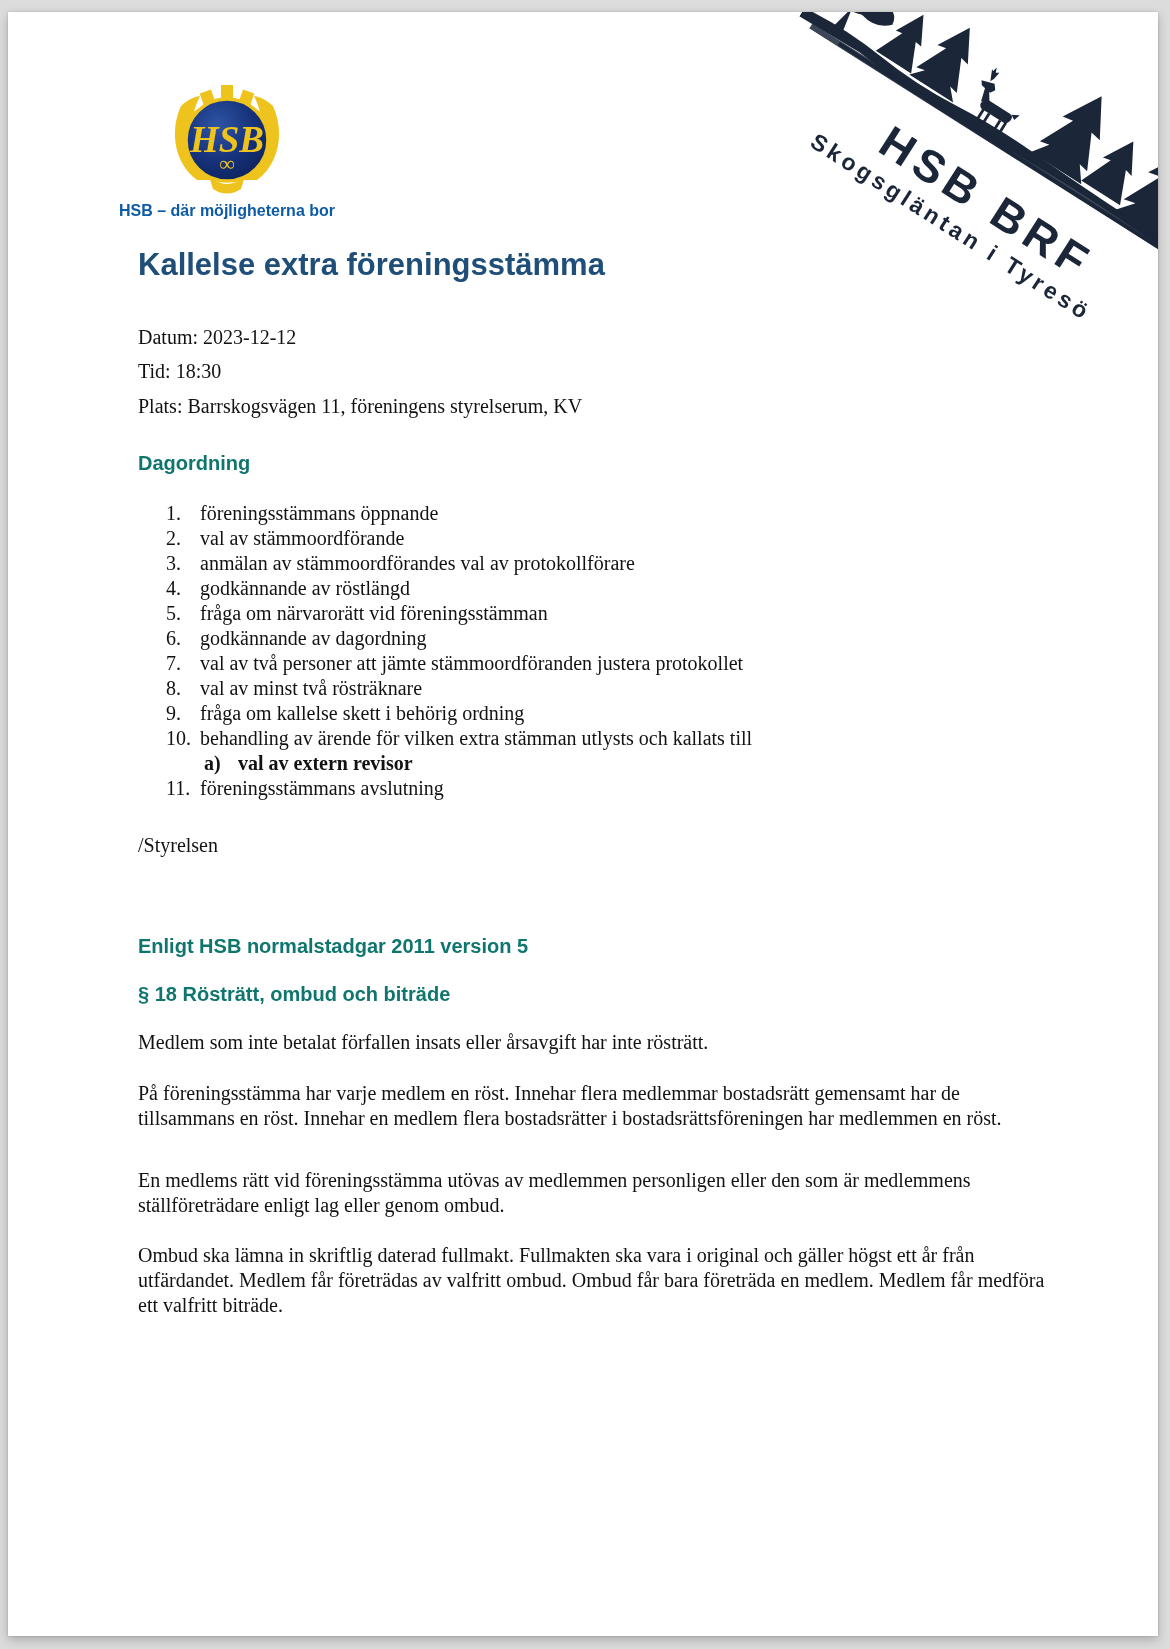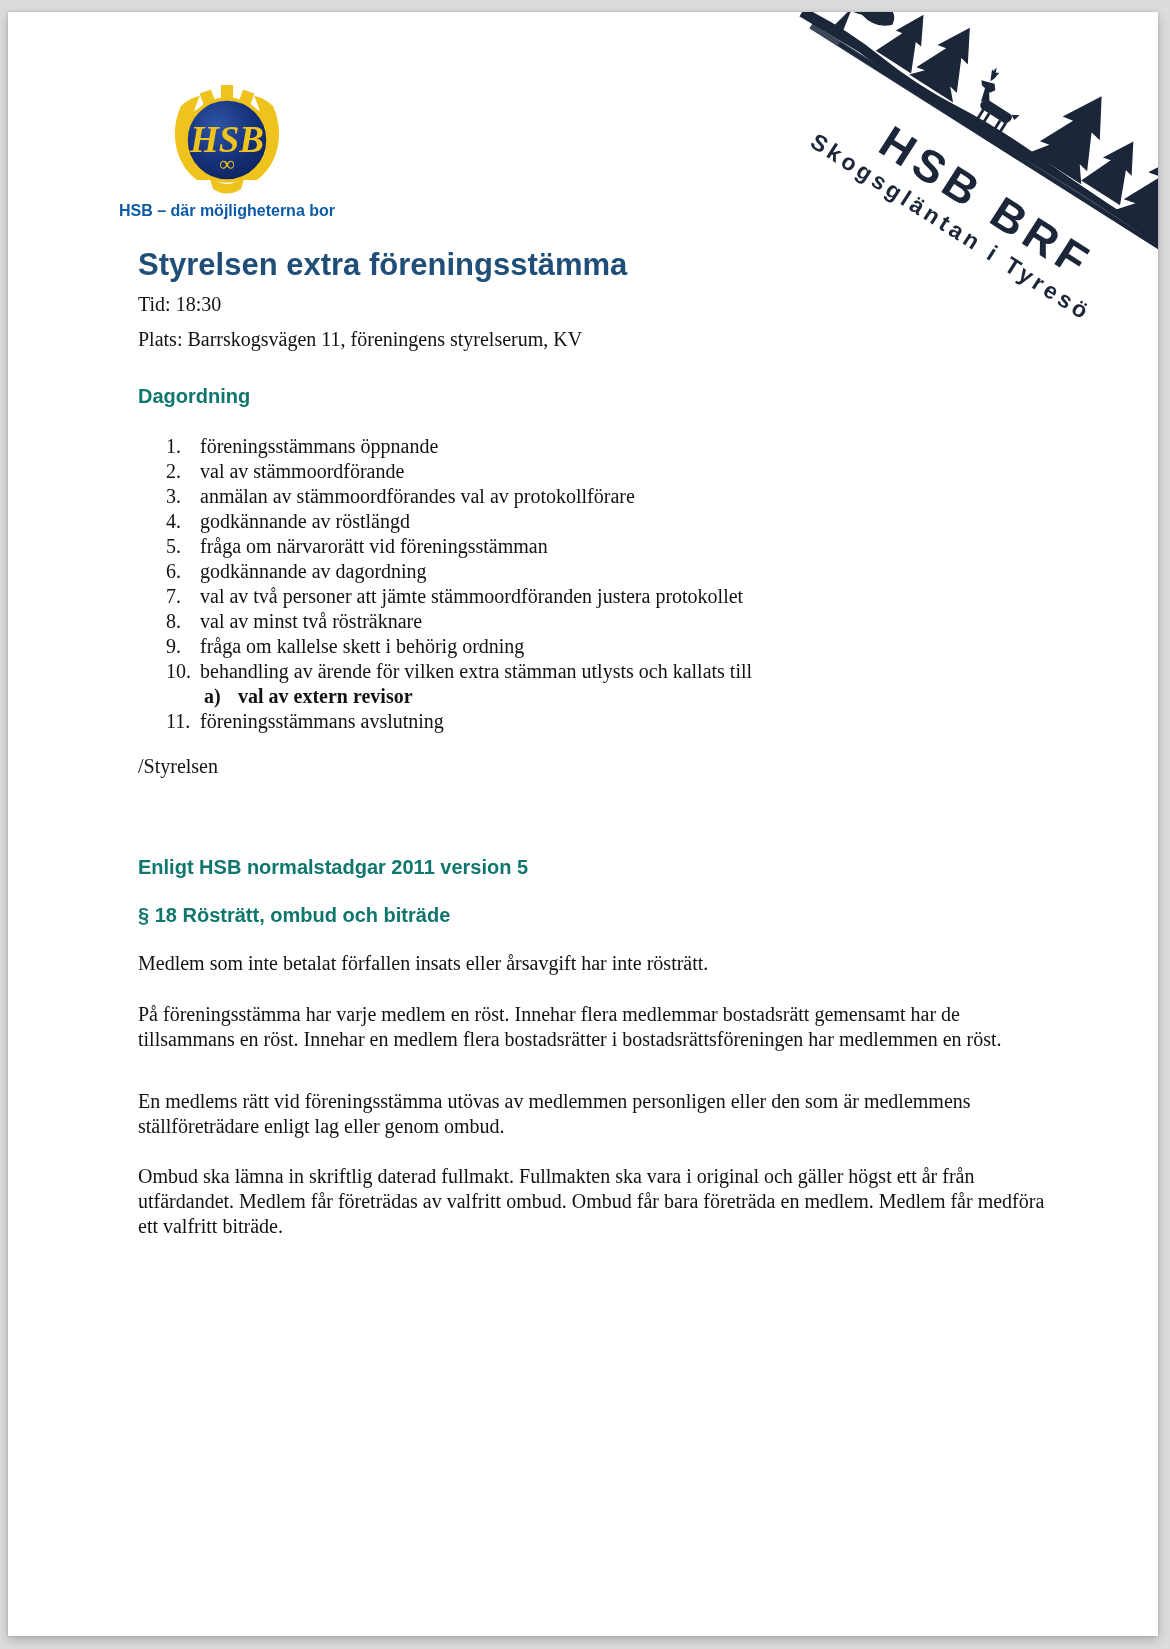--- a/index.html
+++ b/index.html
@@ -59,21 +59,21 @@
   .meta-datum{margin-top:42px;}
   .meta-tid{margin-top:9px;}
   .meta-plats{margin-top:10px;}
   .agenda-heading{margin-top:32px;}
   .agenda{margin-top:26px;font-size:20px;line-height:25px;}
   .agenda-row{display:flex;padding-left:28px;}
   .agenda-num{flex:none;width:34px;}
   .agenda-sub{display:flex;padding-left:66px;font-weight:bold;}
   .agenda-sub .agenda-num{width:34px;}
   .welcome{margin-top:44px;line-height:25px;}
-  .signature{margin-top:20px;line-height:25px;}
+  .signature{margin-top:32px;line-height:25px;}
   .bylaws-heading{margin-top:76px;}
   .bylaws-section{margin-top:24px;}
   .stadgar{width:908px;line-height:25px;}
   .p1{margin-top:26px;}
   .p2{margin-top:24px;}
   .p3{margin-top:37px;}
   .p4{margin-top:25px;}
 </style>
 </head>
 <body>
@@ -142,23 +142,24 @@
       </g>
       <circle cx="60" cy="70" r="41" fill="url(#g1)" stroke="#efc31d" stroke-width="3.5"></circle>
       <text x="60" y="82" text-anchor="middle" font-family="'Liberation Serif', serif" font-style="italic" font-weight="bold" font-size="37" fill="#efc31d">HSB</text>
       <text x="60" y="101" text-anchor="middle" font-family="'Liberation Serif', serif" font-size="22" fill="#efc31d">∞</text>
     </svg>
     <div class="tagline">HSB – där möjligheterna bor</div>
   </div>
 
   <div class="content">
 
-    <h1 class="title">Styrelsen extra föreningsstämma</h1>
-
-
+    <h1 class="title">Kallelse extra föreningsstämma</h1>
+
+
+    <p class="body-text meta meta-datum">Datum: 2023-12-12</p>
     <p class="body-text meta meta-tid">Tid: 18:30</p>
     <p class="body-text meta meta-plats">Plats: Barrskogsvägen 11, föreningens styrelserum, KV</p>
 
     <div class="h2 agenda-heading">Dagordning</div>
 
     <div class="agenda">
       <div class="agenda-row">
           <span class="agenda-num">1.</span>
           <span>föreningsstämmans öppnande</span>
         </div>

